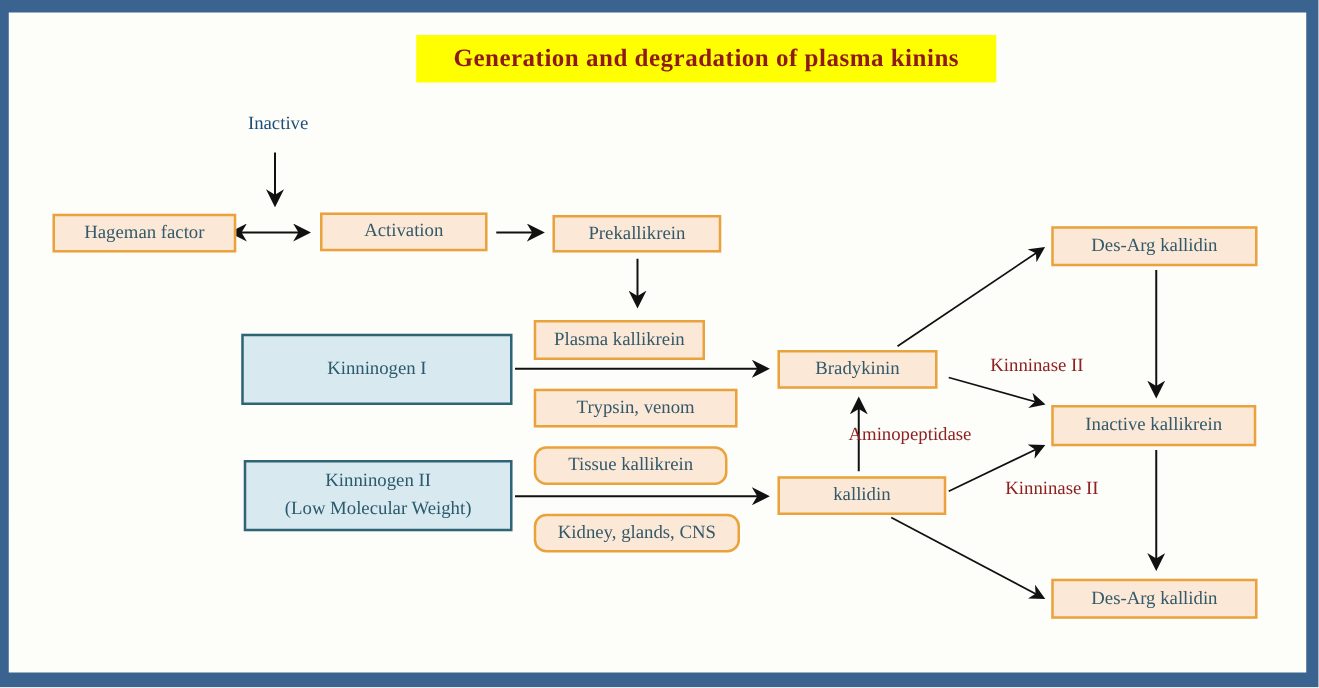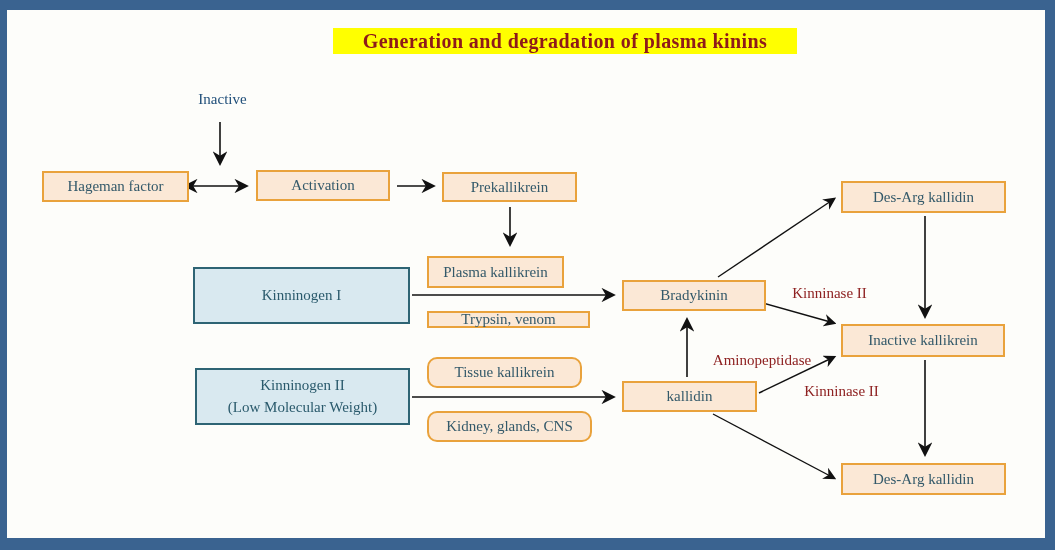--- a/index.html
+++ b/index.html
@@ -1,21 +1,21 @@
 <!DOCTYPE html>
 <html><head>
 <meta charset="utf-8">
 <style>
   * { margin:0; padding:0; box-sizing:border-box; }
   html,body { background:#ffffff; }
   body { font-family:"Liberation Serif", serif; }
   .stage { position:relative; width:1055px; height:550px; background:#fdfdfa; overflow:hidden; }
   .frame { position:absolute; inset:0; border-style:solid; border-color:#3A6390; border-width:10px 10px 12px 7px; pointer-events:none; z-index:10; }
   svg.arrows { position:absolute; left:0; top:0; width:1055px; height:550px; z-index:1; }
-  .title { position:absolute; left:333px; top:28px; width:464px; height:26px; background:#FFFF00;
+  .title { position:absolute; left:333px; top:28px; width:464px; height:38px; background:#FFFF00;
            color:#8E1A1A; font-size:20px; font-weight:600; letter-spacing:.4px;
            display:flex; align-items:center; justify-content:center; z-index:2; }
   .box { position:absolute; background:#FBE8D6; border:2px solid #E9A23C; color:#33596A;
          font-size:15px; display:flex; align-items:center; justify-content:center;
          text-align:center; z-index:2; }
   .bluebox { position:absolute; background:#D9E9F0; border:2px solid #2E6474; color:#2A5A6C;
              font-size:15px; line-height:1.45; display:flex; flex-direction:column;
              align-items:center; justify-content:center; text-align:center; z-index:2; }
   .freelabel { position:absolute; font-size:15px; text-align:center; z-index:2; }
   .contact-label { color:#1F4E79; }
@@ -56,38 +56,38 @@
   <div class="box" style="left:256px; top:170px; width:134px; height:31px;">Activation</div>
 
   <div class="box" style="left:442px; top:172px; width:135px; height:30px;">Prekallikrein</div>
 
   <div class="box" style="left:427px; top:256px; width:137px; height:32px;">Plasma kallikrein</div>
 
   <div class="bluebox" style="left:193px; top:267px; width:217px; height:57px;">
     <span>Kinninogen I</span>
   </div>
 
-  <div class="box" style="left:427px; top:311px; width:163px; height:17px;">Trypsin, venom</div>
+  <div class="box" style="left:427px; top:311px; width:163px; height:31px;">Trypsin, venom</div>
 
   <div class="box" style="left:427px; top:357px; width:155px; height:31px;border-radius:10px;">Tissue kallikrein</div>
 
   <div class="bluebox" style="left:195px; top:368px; width:215px; height:57px;">
     <span>Kinninogen II</span>
     <span>(Low Molecular Weight)</span>
   </div>
 
   <div class="box" style="left:427px; top:411px; width:165px; height:31px;border-radius:10px;">Kidney, glands, CNS</div>
 
-  <div class="box" style="left:622px; top:280px; width:144px; height:31px;">Bradykinin</div>
+  <div class="box" style="left:622px; top:280px; width:128px; height:31px;">Bradykinin</div>
 
   <div class="box" style="left:622px; top:381px; width:135px; height:31px;">kallidin</div>
 
   <div class="freelabel enzyme-label" style="left:772px; top:285px; width:115px;">Kinninase II</div>
 
-  <div class="freelabel enzyme-label" style="left:701px; top:340px; width:122px;margin-top:12px;">Aminopeptidase</div>
+  <div class="freelabel enzyme-label" style="left:667px; top:340px; width:122px;">Aminopeptidase</div>
 
   <div class="freelabel enzyme-label" style="left:784px; top:383px; width:115px;">Kinninase II</div>
 
   <div class="box" style="left:841px; top:181px; width:165px; height:32px;">Des-Arg kallidin</div>
 
   <div class="box" style="left:841px; top:324px; width:164px; height:33px;">Inactive kallikrein</div>
 
   <div class="box" style="left:841px; top:463px; width:165px; height:32px;">Des-Arg kallidin</div>
 
   <div class="frame"></div>

